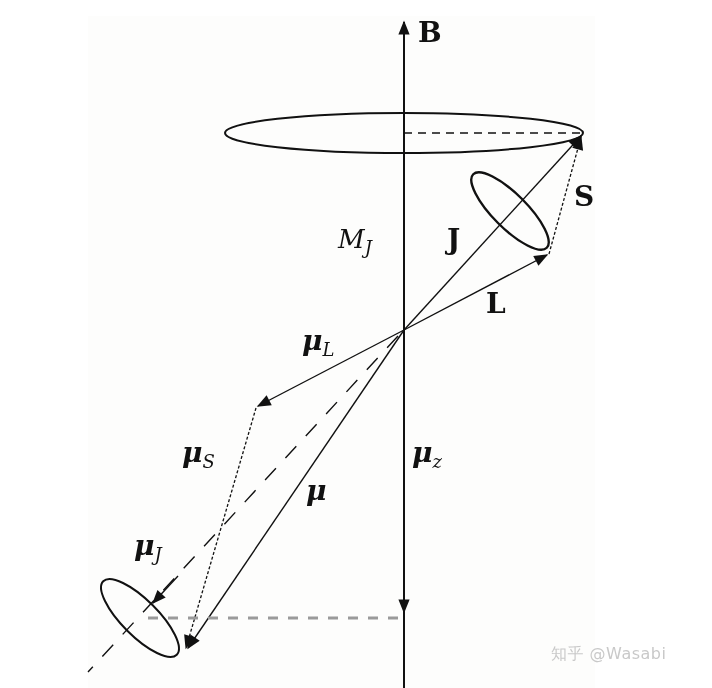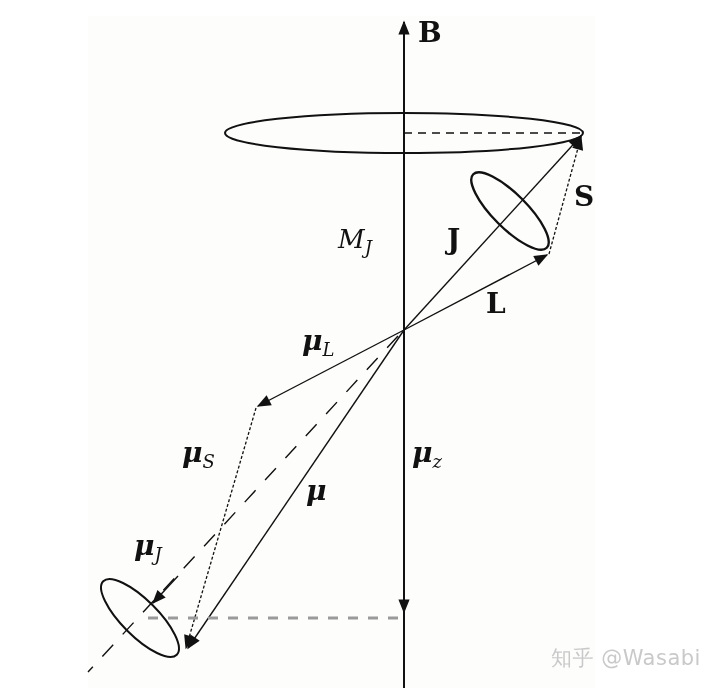--- a/index.html
+++ b/index.html
@@ -8,21 +8,21 @@
       position: absolute; left: 88px; top: 16px; width: 507px; height: 672px;
       background: #fdfdfc;
     }
     svg#diagram { position: absolute; left: 0; top: 0; }
     .lbl-bold { font-family: "DejaVu Serif", serif; font-weight: bold; font-size: 28px; fill: #111; }
     .lbl-math { font-family: "DejaVu Serif", serif; font-style: italic; font-size: 26px; fill: #111; }
     .lbl-mu { font-family: "DejaVu Serif", serif; font-style: italic; font-weight: bold; font-size: 28px; fill: #111; }
     .lbl-sub { font-family: "DejaVu Serif", serif; font-style: italic; font-size: 18px; fill: #111; }
     #watermark {
       position: absolute; left: 551px; top: 644px;
-      font-family: "DejaVu Sans", sans-serif; font-size: 21px; color: #c9c9c9;
+      font-family: "DejaVu Sans", sans-serif; font-size: 16px; color: #c9c9c9;
       letter-spacing: 0.5px;
     }
   </style>
 </head>
 <body>
 
 <div id="panel"></div>
 
 <svg id="diagram" width="712" height="688" viewBox="0 0 712 688" xmlns="http://www.w3.org/2000/svg">
   <defs>

